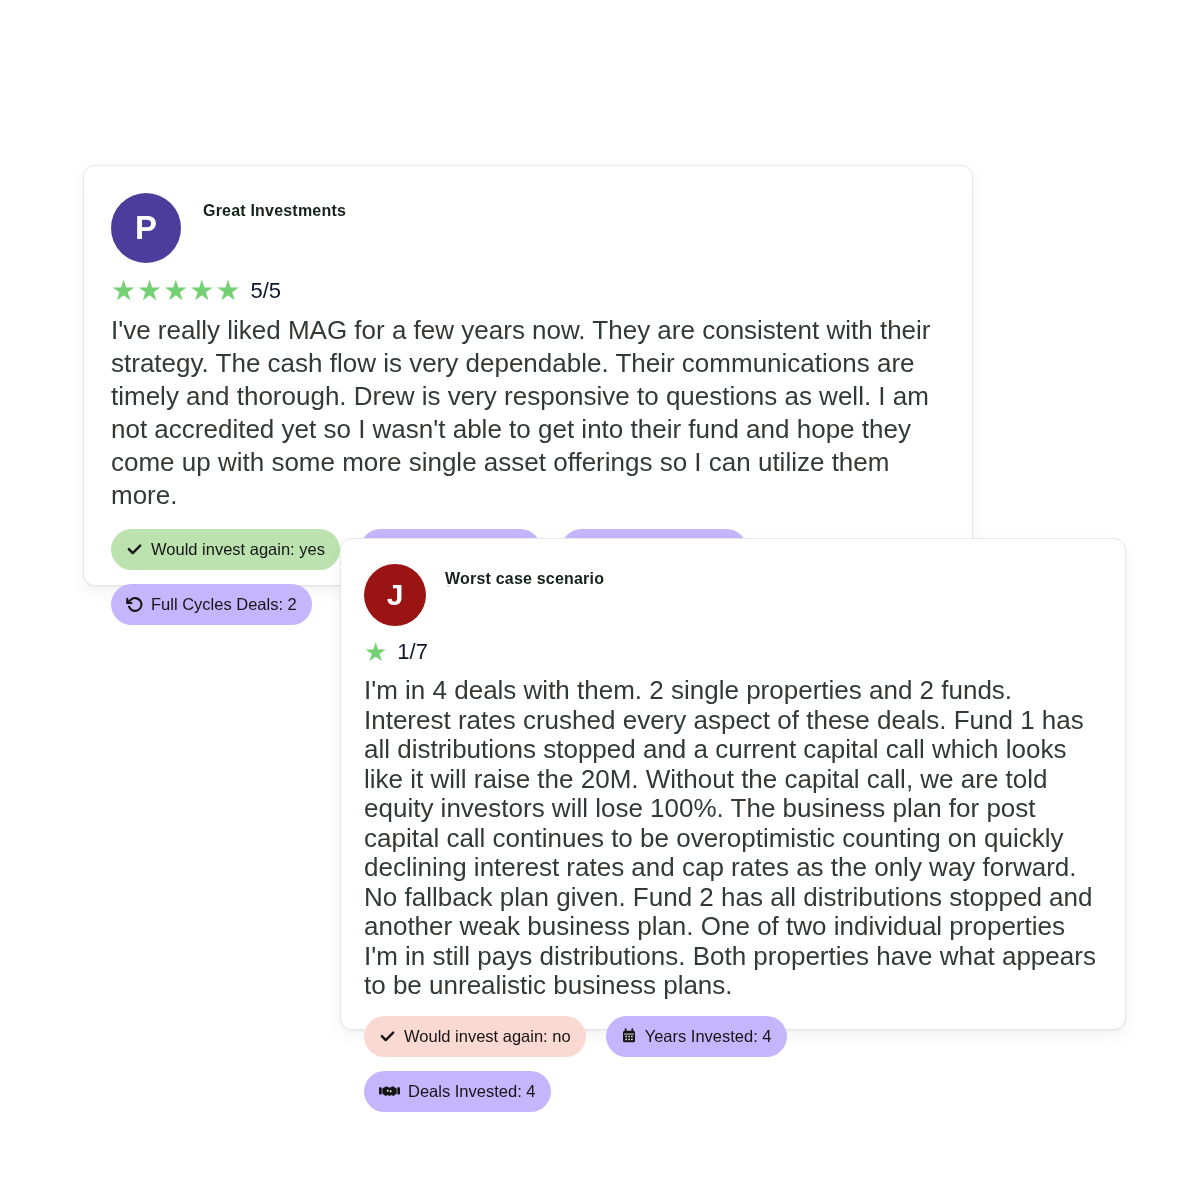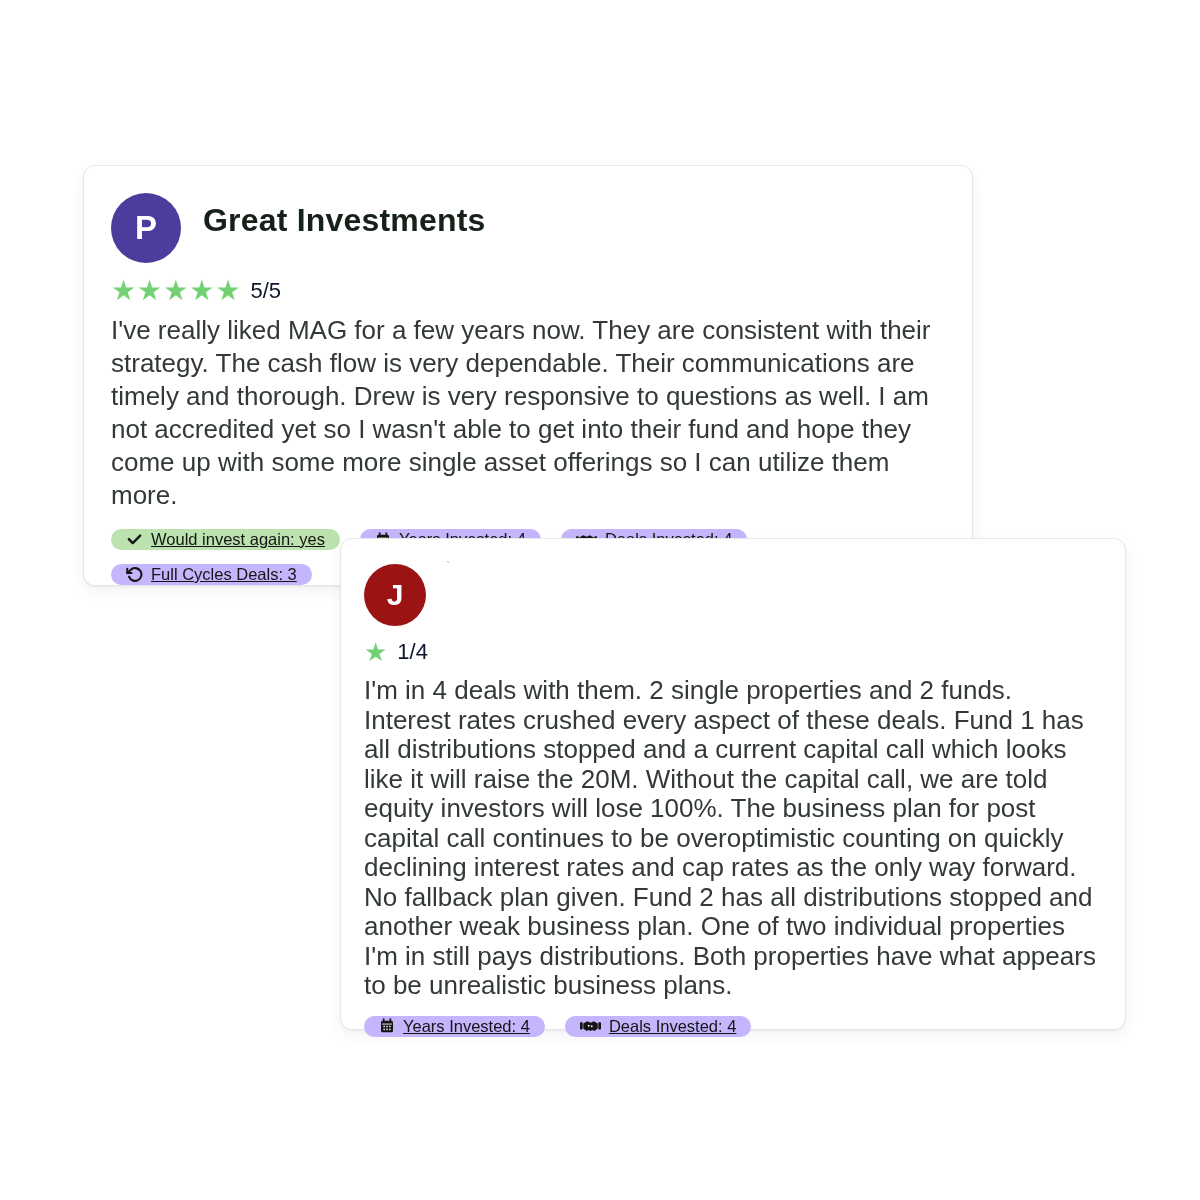--- a/index.html
+++ b/index.html
@@ -9,41 +9,41 @@
   .card{position:absolute;background:#ffffff;border:1px solid #e7e7e7;border-radius:12px;
     box-shadow:0 1px 2px rgba(0,0,0,.05), 0 6px 16px rgba(0,0,0,.05);box-sizing:border-box;}
   .card-1{left:83px;top:165px;width:890px;height:421px;padding:27px;z-index:1;}
   .card-2{left:340px;top:538px;width:786px;height:492px;padding:25px 23px;z-index:2;}
 
   .card-header{display:flex;align-items:flex-start;}
   .avatar{border-radius:50%;color:#ffffff;display:flex;align-items:center;justify-content:center;
     font-weight:600;flex:0 0 auto;}
   .card-1 .avatar{width:70px;height:70px;font-size:33px;}
   .card-2 .avatar{width:62px;height:62px;font-size:30px;}
-  .review-title{margin:0;font-size:32px;font-weight:700;color:#16211a;letter-spacing:.2px;}
+  .review-title{margin:0;font-size:16px;font-weight:700;color:#16211a;letter-spacing:.2px;}
   .card-1 .review-title{margin-left:22px;margin-top:9px;}
   .card-2 .review-title{margin-left:19px;margin-top:6px;}
   .stray{display:block;color:#b9b9b9;font-size:13px;line-height:6px;margin-left:20px;}
 
   .rating{display:flex;align-items:center;}
   .card-1 .rating{margin-top:14px;}
   .card-2 .rating{margin-top:12px;}
   .stars{color:#74d173;font-size:28px;line-height:28px;letter-spacing:1px;}
   .card-2 .stars{font-size:26px;}
   .score{color:#0f172a;font-size:22px;margin-left:9px;font-weight:400;}
 
   .review-body{margin:0;color:#333a35;}
   .card-1 .review-body{margin-top:9px;font-size:26px;line-height:33px;max-width:840px;}
   .card-2 .review-body{margin-top:10px;font-size:26px;line-height:29.5px;max-width:740px;}
 
   .badges{display:flex;flex-wrap:wrap;gap:14px 20px;}
   .card-1 .badges{margin-top:17px;max-width:700px;}
   .card-2 .badges{margin-top:15px;max-width:620px;}
   .badge{display:inline-flex;align-items:center;gap:8px;border-radius:999px;
-    padding:1px 15px;font-size:16.5px;font-weight:500;color:#151515;white-space:nowrap;text-decoration:underline;}
+    padding:11px 15px;font-size:16.5px;font-weight:500;color:#151515;white-space:nowrap;}
   .badge.gray{background:#c4b5fd;}
   .badge.green{background:#bce3af;}
   .badge.red{background:#f9d9d2;}
   .bicon{display:inline-block;flex:0 0 auto;color:#151515;}
 </style>
 </head>
 <body>
 
 <div class="canvas">
 
@@ -89,41 +89,48 @@
           <circle cx="11.6" cy="8.6" r="1.25" fill="#efefef"></circle>
           <circle cx="15.6" cy="9.3" r="1.25" fill="#efefef"></circle>
         </svg>
         <span>Deals Invested: 4</span>
       </span>
       <span class="badge gray">
         <svg class="bicon" width="17" height="17" viewBox="0 0 24 24" fill="none" stroke="currentColor" stroke-width="2.9" stroke-linecap="round" stroke-linejoin="round">
             <polyline points="1.8 4 1.8 10 7.8 10"></polyline>
             <path d="M4.3 15a9 9 0 1 0 2.1-9.4L1.8 10"></path>
           </svg>
-        <span>Full Cycles Deals: 3</span>
+        <span>Full Cycles Deals: 2</span>
       </span>
     </div>
   </article>
 
   <article class="card card-2">
     <header class="card-header">
       <div class="avatar" style="background: rgb(155, 20, 20);">J</div>
       <div>
+        <h2 class="review-title">Worst case scenario</h2>
         <span class="stray">`</span>
       </div>
     </header>
 
     <div class="rating">
       <span class="stars">★</span>
-      <span class="score">1/4</span>
+      <span class="score">1/7</span>
     </div>
 
     <p class="review-body">I'm in 4 deals with them. 2 single properties and 2 funds. Interest rates crushed every aspect of these deals. Fund 1 has all distributions stopped and a current capital call which looks like it will raise the 20M. Without the capital call, we are told equity investors will lose 100%. The business plan for post capital call continues to be overoptimistic counting on quickly declining interest rates and cap rates as the only way forward. No fallback plan given. Fund 2 has all distributions stopped and another weak business plan. One of two individual properties I'm in still pays distributions. Both properties have what appears to be unrealistic business plans.</p>
 
     <div class="badges">
+      <span class="badge red">
+        <svg class="bicon" width="17" height="17" viewBox="0 0 24 24" fill="none" stroke="currentColor" stroke-width="3.4" stroke-linecap="round" stroke-linejoin="round">
+            <polyline points="20 6.5 9.5 17 4 11.5"></polyline>
+          </svg>
+        <span>Would invest again: no</span>
+      </span>
       <span class="badge gray">
         <svg class="bicon" width="16" height="16" viewBox="0 0 24 24">
           <path d="M7 1.5v4M17 1.5v4" stroke="currentColor" stroke-width="2.6" stroke-linecap="round" fill="none"></path>
           <rect x="3" y="4" width="18" height="17.5" rx="2.4" fill="currentColor"></rect>
           <rect x="4.6" y="8.4" width="14.8" height="1.4" fill="#efefef"></rect>
           <rect x="6.6" y="11.6" width="2.3" height="2.3" fill="#efefef"></rect>
             <rect x="10.9" y="11.6" width="2.3" height="2.3" fill="#efefef"></rect>
             <rect x="15.2" y="11.6" width="2.3" height="2.3" fill="#efefef"></rect>
           <rect x="6.6" y="16" width="2.3" height="2.3" fill="#efefef"></rect>
             <rect x="10.9" y="16" width="2.3" height="2.3" fill="#efefef"></rect>

